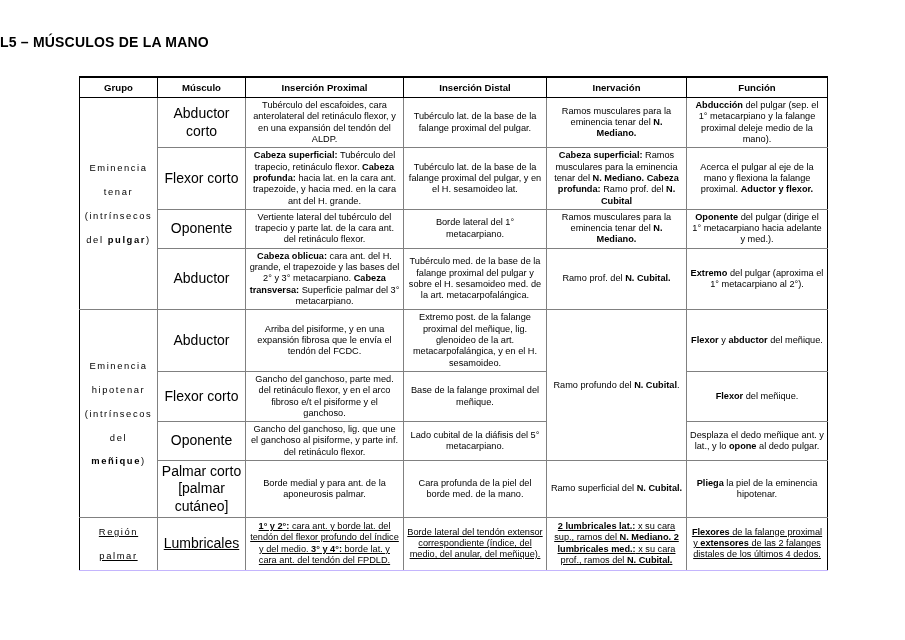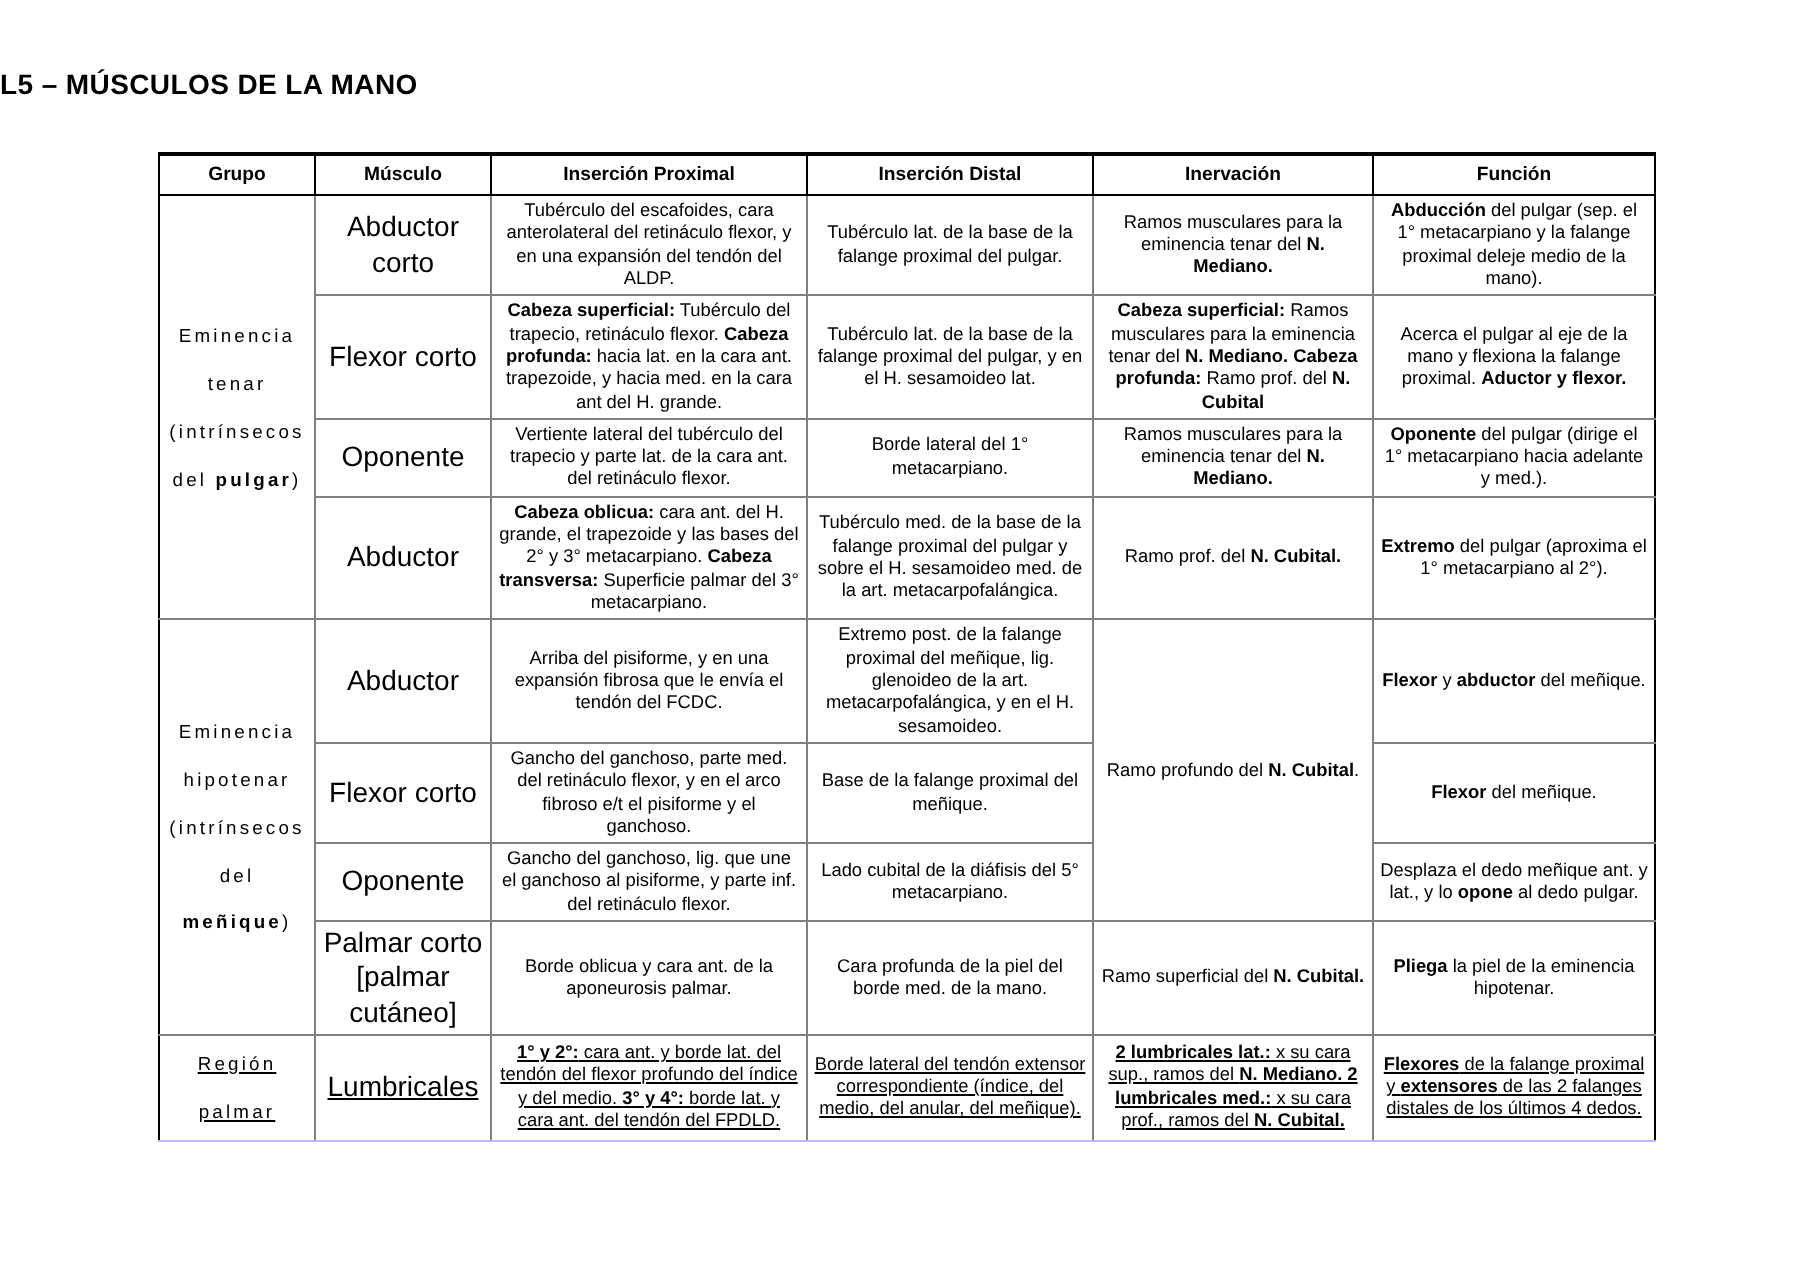--- a/index.html
+++ b/index.html
@@ -176,21 +176,21 @@
             <td><b>Flexor</b> del meñique.</td>
           </tr>
           <tr>
             <td class="musculo-cell">Oponente</td>
             <td>Gancho del ganchoso, lig. que une el ganchoso al pisiforme, y parte inf. del retináculo flexor.</td>
             <td>Lado cubital de la diáfisis del 5° metacarpiano.</td>
             <td>Desplaza el dedo meñique ant. y lat., y lo <b>opone</b> al dedo pulgar.</td>
           </tr>
           <tr>
             <td class="musculo-cell">Palmar corto<br>[palmar cutáneo]</td>
-            <td>Borde oblicua y cara ant. de la aponeurosis palmar.</td>
+            <td>Borde medial y para ant. de la aponeurosis palmar.</td>
             <td>Cara profunda de la piel del borde med. de la mano.</td>
             <td>Ramo superficial del <b>N. Cubital.</b></td>
             <td><b>Pliega</b> la piel de la eminencia hipotenar.</td>
           </tr>
           <tr>
             <td class="grupo-cell" rowspan="1">
               <span class="line">Región</span>
               <span class="line">palmar</span>
             </td>
             <td class="musculo-cell">Lumbricales</td>

